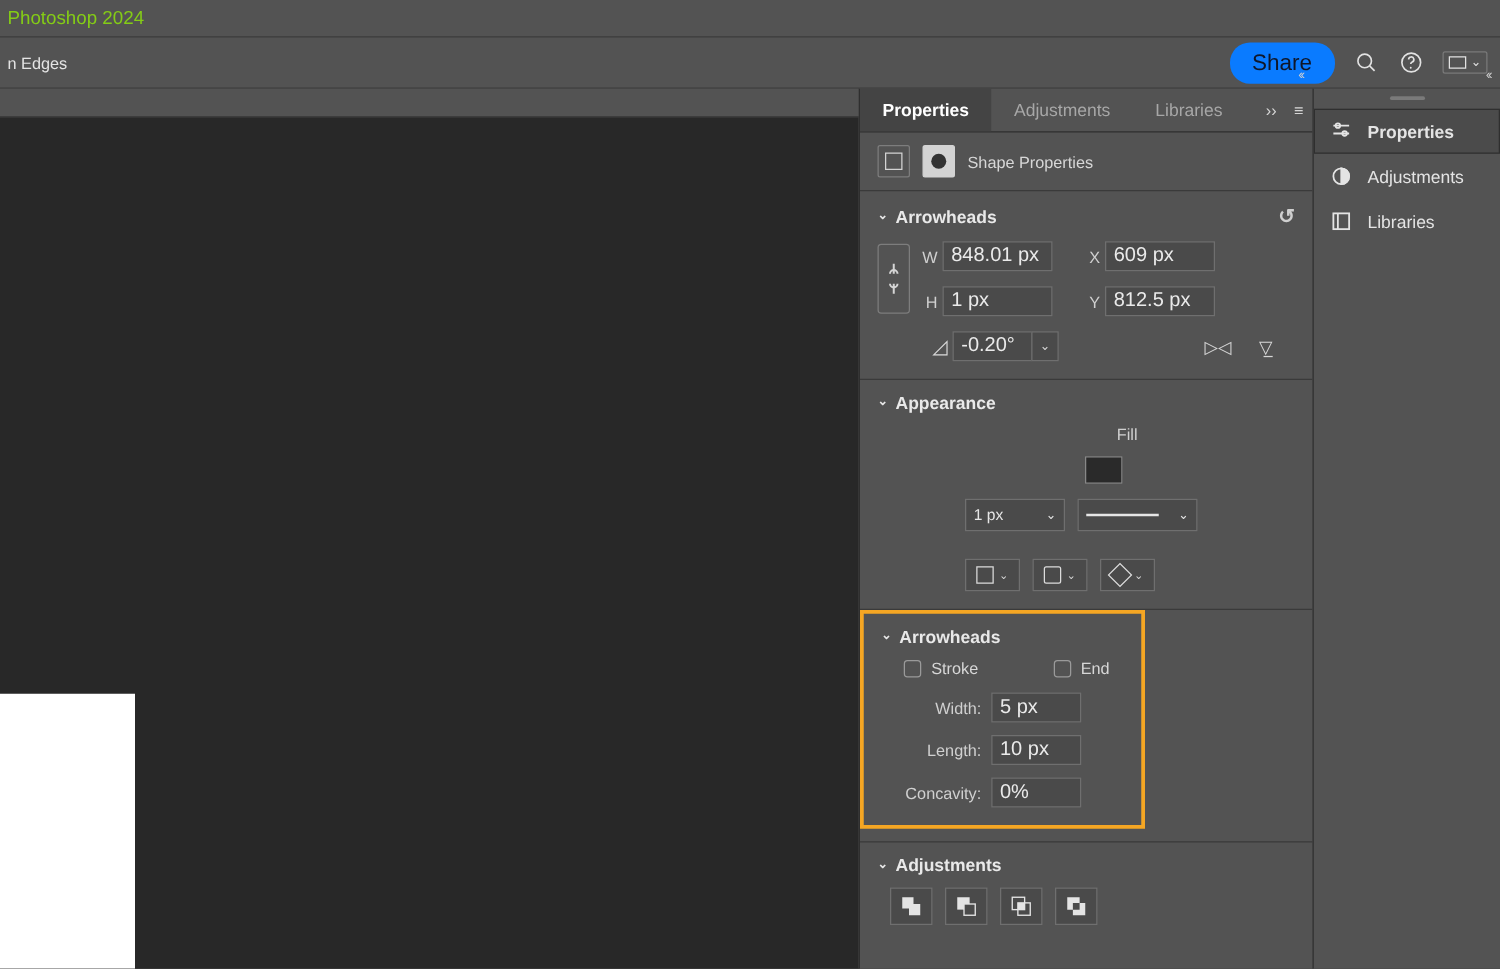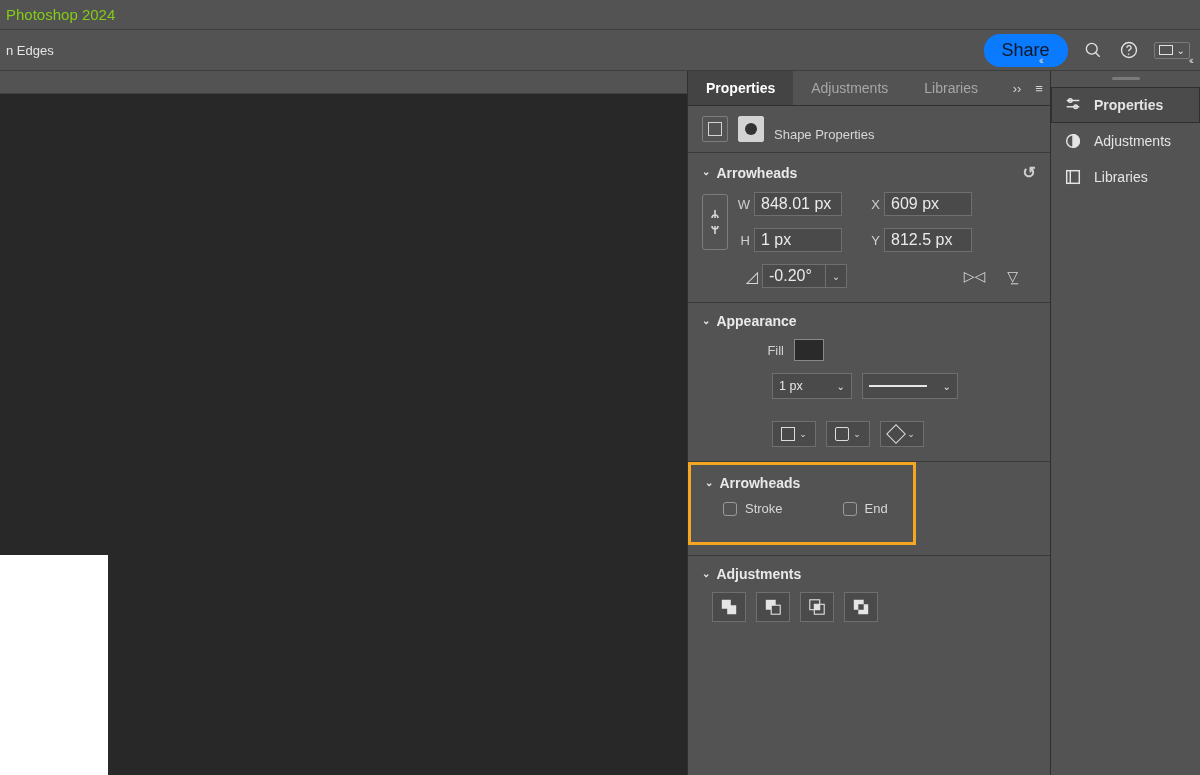--- a/index.html
+++ b/index.html
@@ -38,21 +38,21 @@
   .props-panel { width:363px; background:#535353; border-left:1px solid #2f2f2f; position:relative; }
   .collapse-handle { position:absolute; top:-17px; right:8px; font-size:11px; letter-spacing:-2px; color:#cfcfcf; }
 
   .panel-tabs { display:flex; align-items:center; height:35px; border-bottom:1px solid #2f2f2f; }
   .ptab { padding:0 18px; height:100%; display:flex; align-items:center; font-size:14px; color:#a7a7a7; cursor:pointer; }
   .ptab.active { background:#444; color:#fff; font-weight:600; }
   .panel-tabs .spacer { flex:1; }
   .panel-tabs .tabicon { width:22px; display:flex; justify-content:center; color:#d5d5d5; font-size:13px; cursor:pointer; }
 
   .panel-body { font-size:13px; color:#d7d7d7; }
-  .panel-subhead { display:flex; align-items:flex-end; gap:10px; padding:10px 14px; }
+  .panel-subhead { display:flex; align-items:center; gap:10px; padding:10px 14px; }
   .iconbox { width:26px; height:26px; border:1px solid #7d7d7d; border-radius:2px; display:flex; align-items:center; justify-content:center; }
   .iconbox.solid { background:#d3d3d3; border-color:#d3d3d3; }
   .iconbox.solid .innerdot { width:12px; height:12px; background:#333; border-radius:50%; }
   .iconbox .sq { width:14px; height:14px; border:1.5px solid #d3d3d3; }
 
   .section { border-top:1px solid #3a3a3a; padding:10px 14px 14px; }
   .section-head { display:flex; align-items:center; gap:6px; font-weight:600; font-size:14px; color:#e9e9e9; cursor:pointer; }
   .section-head .chev { font-size:10px; transform: translateY(-1px); }
   .section-head .flexsp { flex:1; }
   .undo-icon { font-size:16px; color:#cfcfcf; cursor:pointer; }
@@ -66,21 +66,21 @@
   }
   .rot-row { display:flex; align-items:center; gap:8px; margin-top:12px; padding-left:40px; }
   .rot-field { display:flex; align-items:center; }
   .rot-field .angle { width:20px; text-align:center; font-size:16px; color:#d7d7d7; }
   .rot-input { width:64px; }
   .rot-dd { width:22px; height:24px; border:1px solid #6f6f6f; background:#4a4a4a; display:flex; align-items:center; justify-content:center; font-size:10px; color:#d7d7d7; margin-left:-1px; cursor:pointer; }
   .rot-extra { margin-left:auto; display:flex; gap:22px; padding-right:18px; color:#d7d7d7; }
   .glyph-btn { cursor:pointer; font-size:14px; }
 
   .appearance-body { margin-top:10px; display:flex; flex-direction:column; gap:12px; }
-  .ap-row { display:flex; align-items:center; gap:10px; padding-left:28px; }
+  .ap-row { display:flex; align-items:center; gap:10px; padding-left:28px;flex-direction:column; }
   .ap-row .ap-label { width:54px; text-align:right; font-size:13px; color:#d0d0d0; }
   .swatch { width:30px; height:22px; border:1px solid #888; background:#2a2a2a; cursor:pointer; }
   .swatch.stroke { background:#fff; position:relative; }
   .swatch.stroke::after { content:""; position:absolute; inset:4px; background:#2a2a2a; }
 
   .stroke-row2 { display:flex; gap:10px; padding-left:70px; }
   .dd { height:26px; border:1px solid #6f6f6f; background:#4a4a4a; display:flex; align-items:center; padding:0 6px; font-size:12.5px; color:#e6e6e6; cursor:pointer; }
   .dd .ddchev { margin-left:auto; font-size:10px; padding-left:8px; }
   .dd.wide { width:80px; }
   .dd.line { width:96px; }
@@ -264,20 +264,34 @@
             <div class="arrow-checks">
               <label class="chk">
                 <span class="box"></span>
                 <span>Stroke</span>
               </label>
               <label class="chk">
                 <span class="box"></span>
                 <span>End</span>
               </label>
             </div>
+            <div class="arrow-fields">
+              <div class="arrow-row">
+                <span class="al">Width:</span>
+                <input class="val-input" value="5 px" style="">
+              </div>
+              <div class="arrow-row">
+                <span class="al">Length:</span>
+                <input class="val-input" value="10 px" style="">
+              </div>
+              <div class="arrow-row">
+                <span class="al">Concavity:</span>
+                <input class="val-input" value="0%" style="">
+              </div>
+            </div>
           </div>
         </div>
 
         <div class="section">
           <div class="section-head">
             <span class="chev">⌄</span>
             <span>Adjustments</span>
           </div>
           <div class="pathfinder-body">
             <div class="pf-btn">

